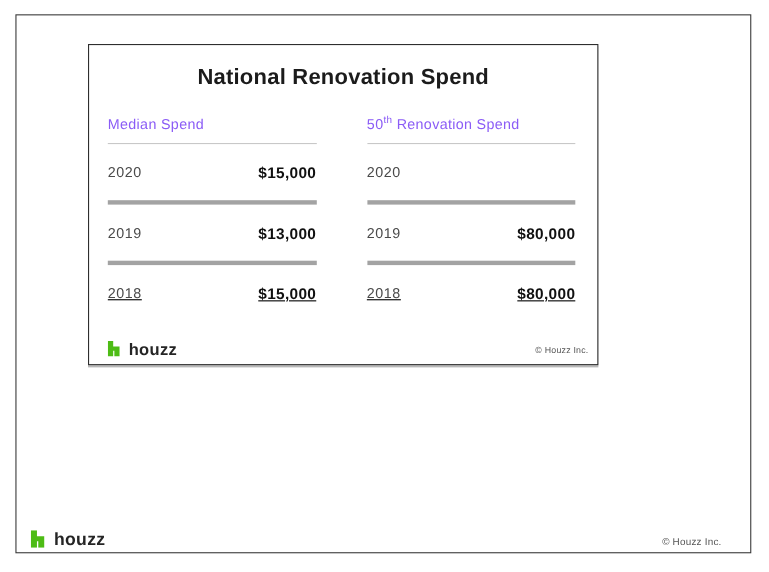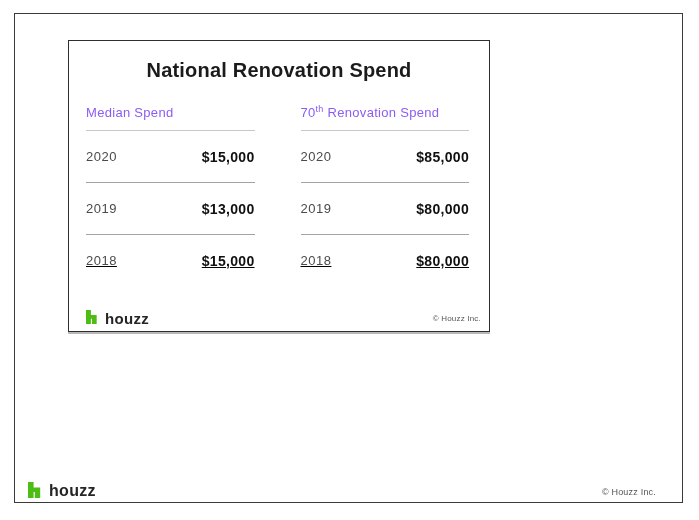--- a/index.html
+++ b/index.html
@@ -12,22 +12,22 @@
   }
   .outer-frame {
     position: absolute;
     left: 14px; top: 13px;
     width: 667px; height: 488px;
     border: 1px solid #3a3a3a;
     background: #ffffff;
   }
   .card {
     position: absolute;
-    left: 68px; top: 40px;
-    width: 422px; height: 292px;
+    left: 80px; top: 40px;
+    width: 464px; height: 292px;
     box-sizing: border-box;
     border: 1px solid #2e2e2e;
     background: #ffffff;
     box-shadow: 0 2px 0 rgba(0,0,0,0.28);
   }
   .card-title {
     margin: 15px 0 0 0;
     text-align: center;
     font-size: 20px;
     line-height: 29px;
@@ -49,21 +49,21 @@
     letter-spacing: 0.3px;
     padding-bottom: 10px;
     border-bottom: 1px solid #c8c8c8;
   }
   .col-header sup { font-size: 9px; }
   .spend-row {
     display: flex;
     justify-content: space-between;
     align-items: center;
     height: 51px;
-    border-bottom: 1px solid #a3a3a3;
+    border-bottom: 4px solid #a3a3a3;
   }
   .spend-row.last { border-bottom: none; text-decoration: underline; }
   .year {
     font-size: 13px;
     color: #4a4a4a;
     letter-spacing: 0.5px;
   }
   .value {
     font-size: 14px;
     font-weight: bold;
@@ -125,24 +125,23 @@
         <span class="year">2019</span>
         <span class="value">$13,000</span>
       </div>
       <div class="spend-row last">
         <span class="year">2018</span>
         <span class="value">$15,000</span>
       </div>
     </div>
 
     <div class="col">
-      <div class="col-header"><span>70</span><sup>th</sup><span> Renovation Spend</span></div>
+      <div class="col-header"><span>50</span><sup>th</sup><span> Renovation Spend</span></div>
       <div class="spend-row">
         <span class="year">2020</span>
-        <span class="value">$85,000</span>
       </div>
       <div class="spend-row">
         <span class="year">2019</span>
         <span class="value">$80,000</span>
       </div>
       <div class="spend-row last">
         <span class="year">2018</span>
         <span class="value">$80,000</span>
       </div>
     </div>

